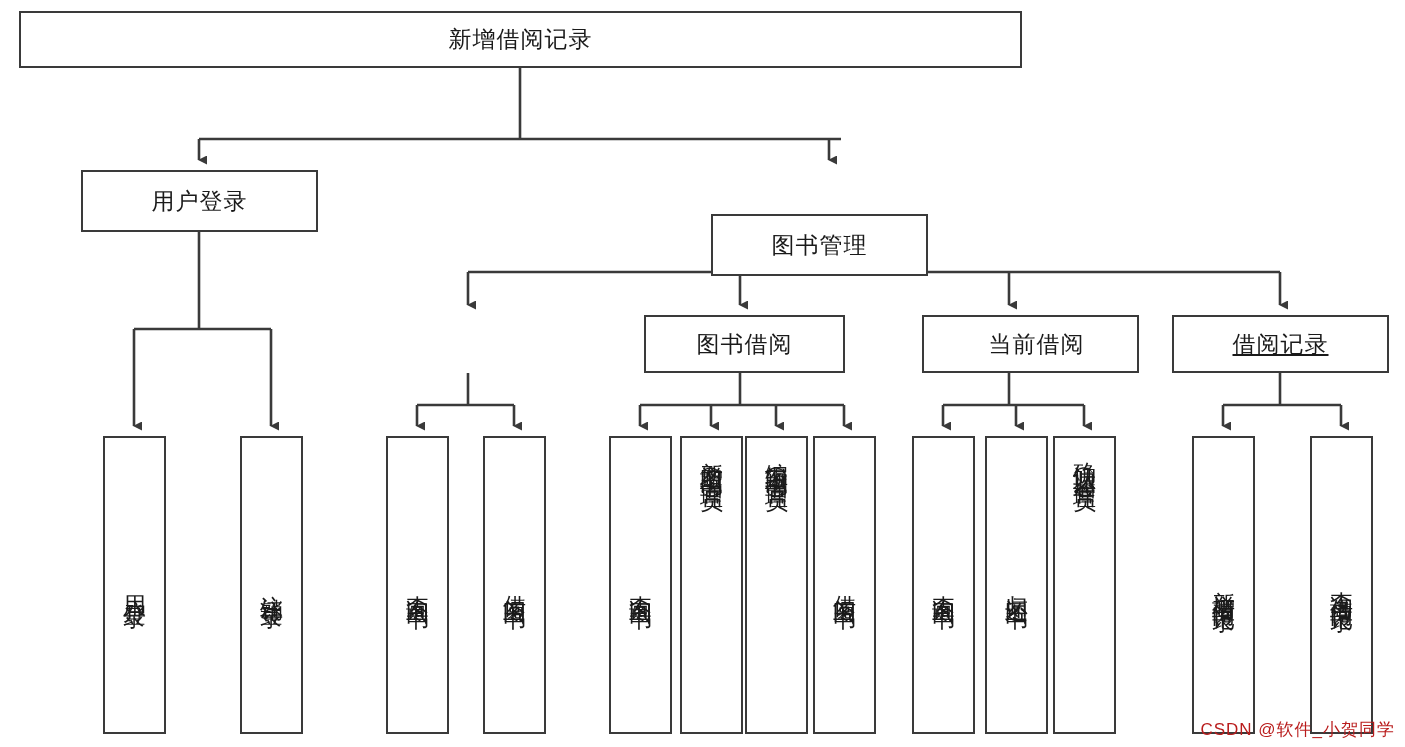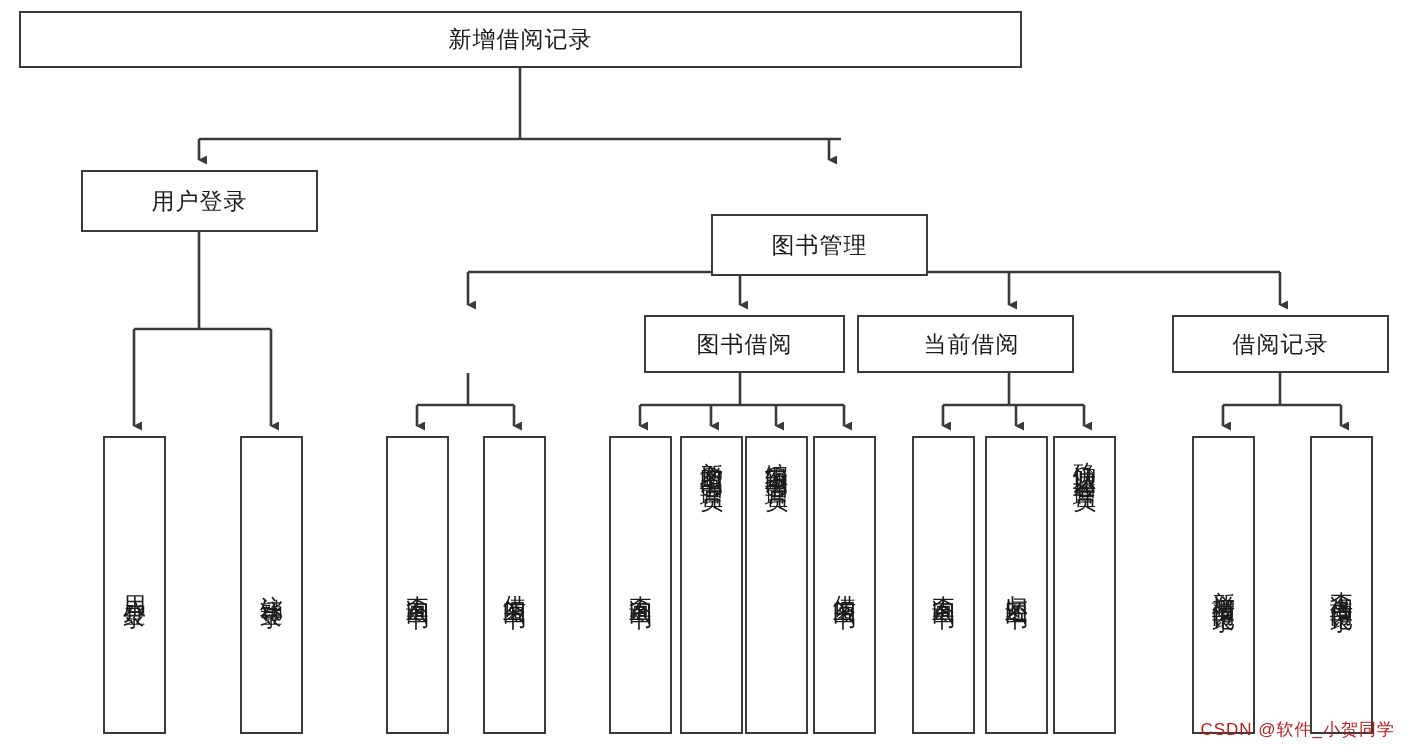--- a/index.html
+++ b/index.html
@@ -132,25 +132,25 @@
 
   <div class="node horiz" style="left:711px;top:170px;width:217px;height:62px;margin-top:44px;">
     <span>图书管理</span>
   </div>
 
 
   <div class="node horiz" style="left:644px;top:315px;width:201px;height:58px;">
     <span>图书借阅</span>
   </div>
 
-  <div class="node horiz" style="left:857px;top:315px;width:217px;height:58px;padding-left:12px;">
+  <div class="node horiz" style="left:922px;top:315px;width:217px;height:58px;padding-left:12px;">
     <span>当前借阅</span>
   </div>
 
-  <div class="node horiz" style="left:1172px;top:315px;width:217px;height:58px;">
+  <div class="node horiz" style="left:1172px;top:315px;width:217px;height:58px;text-decoration:underline;">
     <span>借阅记录</span>
   </div>
 
   <div class="node vert align-mid" style="left:103px;top:436px;width:63px;height:298px;">
     <span class="vtext">用户登录</span>
   </div>
 
   <div class="node vert align-mid" style="left:240px;top:436px;width:63px;height:298px;">
     <span class="vtext">注销登录</span>
   </div>

